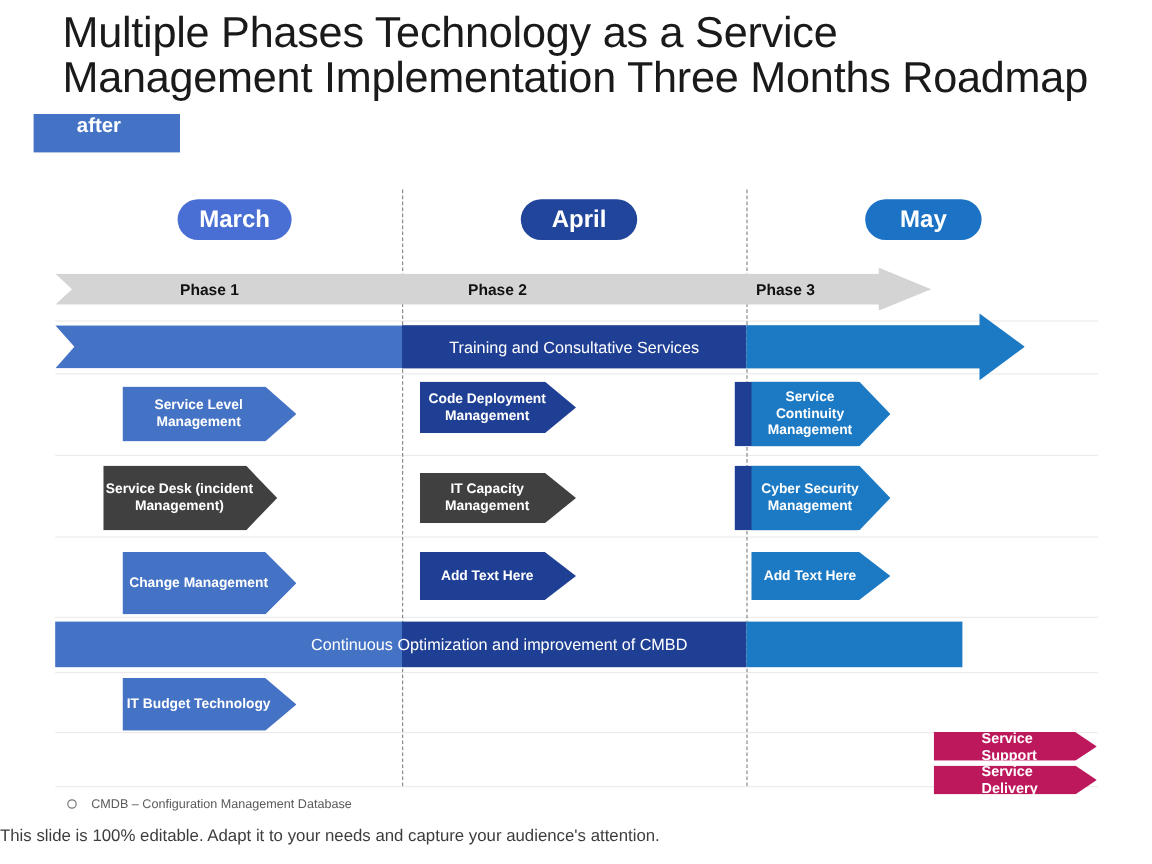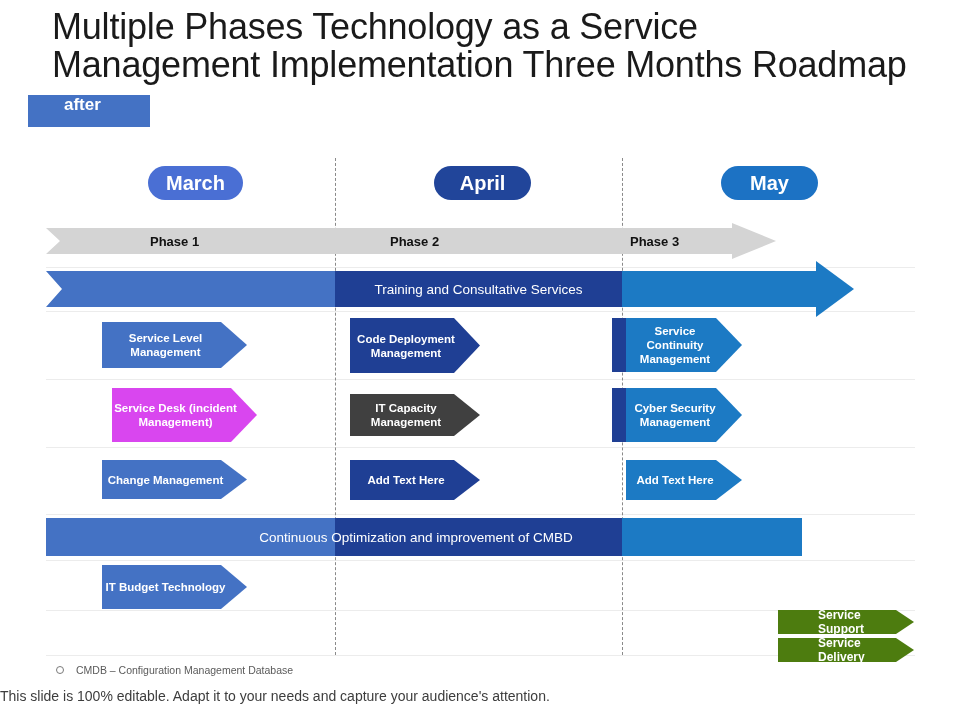--- a/index.html
+++ b/index.html
@@ -221,21 +221,21 @@
     justify-content: center;
     color: #ffffff;
     font-size: 13.5px;
   }
 
   
   .legend-chip {
     position: absolute;
     height: 24px;
     width: 136px;
-    background: #4d7c0f;
+    background: #be185d;
     color: #ffffff;
     font-size: 12px;
     font-weight: bold;
     display: flex;
     align-items: center;
     justify-content: center;
     clip-path: polygon(0 0, calc(100% - 18px) 0, 100% 50%, calc(100% - 18px) 100%, 0 100%);
     padding-right: 14px;
     box-sizing: border-box;
     padding-left: 40px;
@@ -320,40 +320,40 @@
     <div class="seg s1"></div>
     <div class="seg s2"></div>
     <div class="seg s3"></div>
     <div class="head"></div>
     <div class="band-label">Training and Consultative Services</div>
   </div>
 
   <div class="task" style="left:102px; top:322px; width:145px; height:46px; background:#4472c4;">
     <span class="task-text">Service Level Management</span>
   </div>
-  <div class="task" style="left:350px; top:318px; width:130px; height:55px; background:#1f3f94;">
+  <div class="task" style="left:350px; top:318px; width:130px; height:43px; background:#1f3f94;">
     <span class="task-text">Code Deployment Management</span>
   </div>
   <div class="task-underlay" style="left:612px; top:318px; width:128px; height:54px; background:#1f3f94;"></div>
   <div class="task" style="left:626px; top:318px; width:116px; height:54px; background:#1c7ac4;">
     <span class="task-text">Service Continuity Management</span>
   </div>
 
-  <div class="task" style="left:112px; top:388px; width:145px; height:54px; background:#d946ef;">
+  <div class="task" style="left:86px; top:388px; width:145px; height:54px; background:#404040;">
     <span class="task-text">Service Desk (incident Management)</span>
   </div>
   <div class="task" style="left:350px; top:394px; width:130px; height:42px; background:#404040;">
     <span class="task-text">IT Capacity Management</span>
   </div>
   <div class="task-underlay" style="left:612px; top:388px; width:128px; height:54px; background:#1f3f94;"></div>
   <div class="task" style="left:626px; top:388px; width:116px; height:54px; background:#1c7ac4;">
     <span class="task-text">Cyber Security Management</span>
   </div>
 
-  <div class="task" style="left:102px; top:460px; width:145px; height:39px; background:#4472c4;">
+  <div class="task" style="left:102px; top:460px; width:145px; height:52px; background:#4472c4;">
     <span class="task-text">Change Management</span>
   </div>
   <div class="task" style="left:350px; top:460px; width:130px; height:40px; background:#1f3f94;">
     <span class="task-text">Add  Text Here</span>
   </div>
   <div class="task" style="left:626px; top:460px; width:116px; height:40px; background:#1c7ac4;">
     <span class="task-text">Add  Text Here</span>
   </div>
 
   <div id="cmbd-band">

